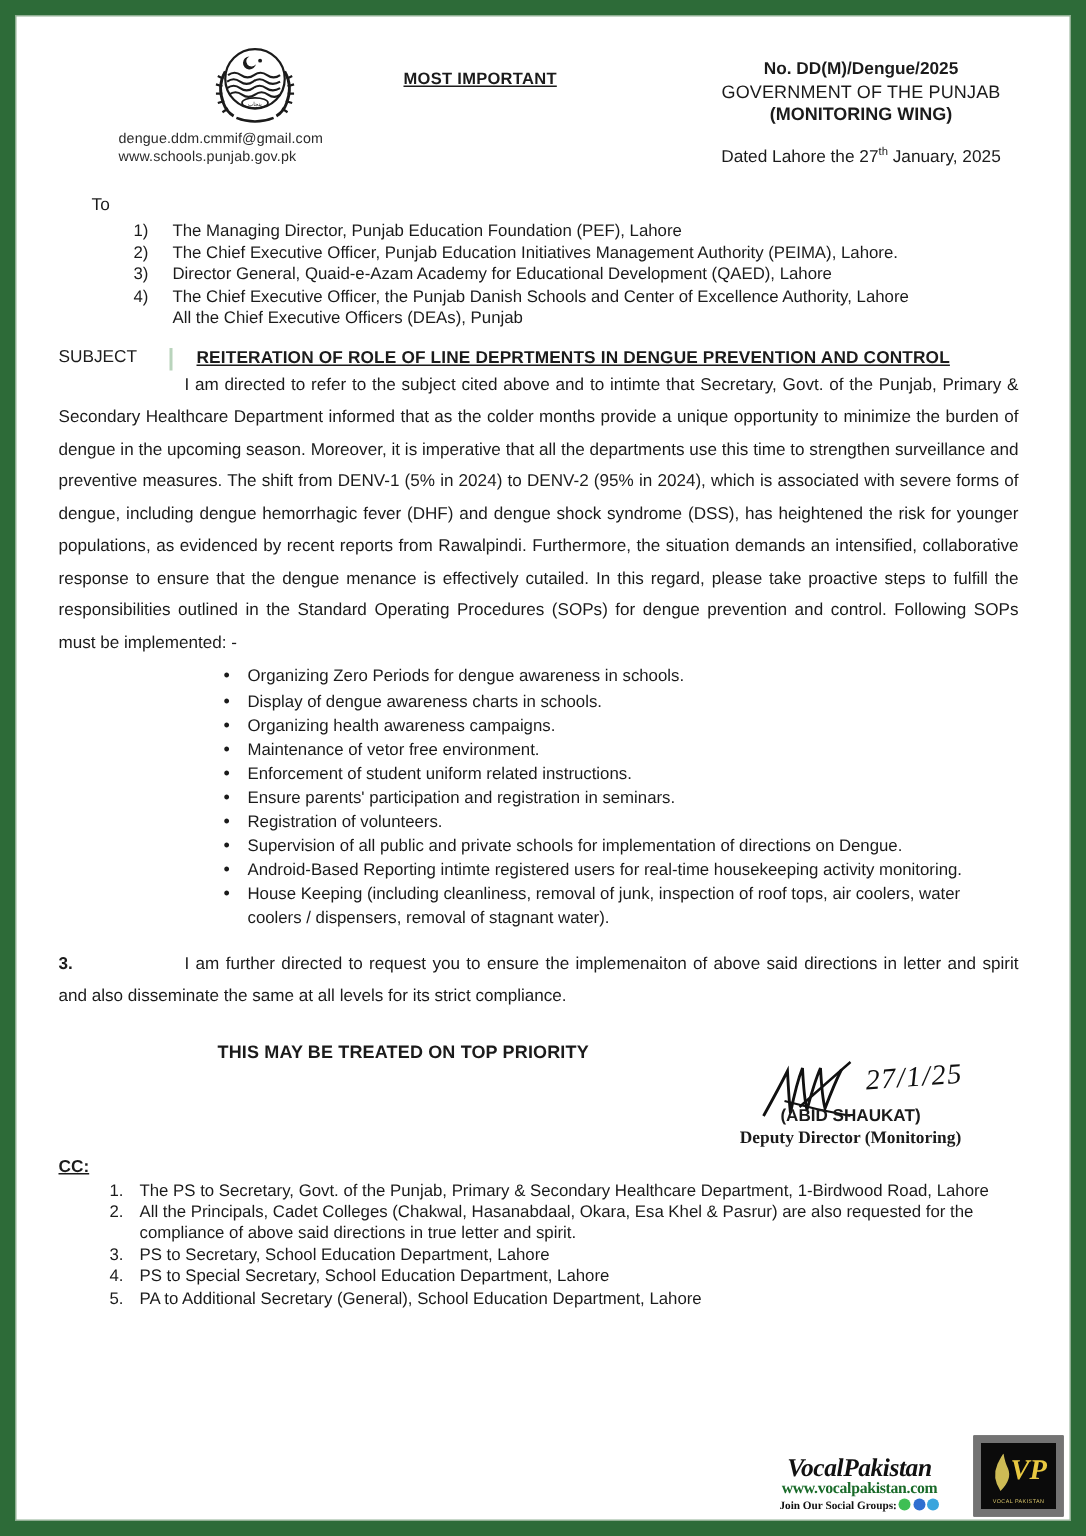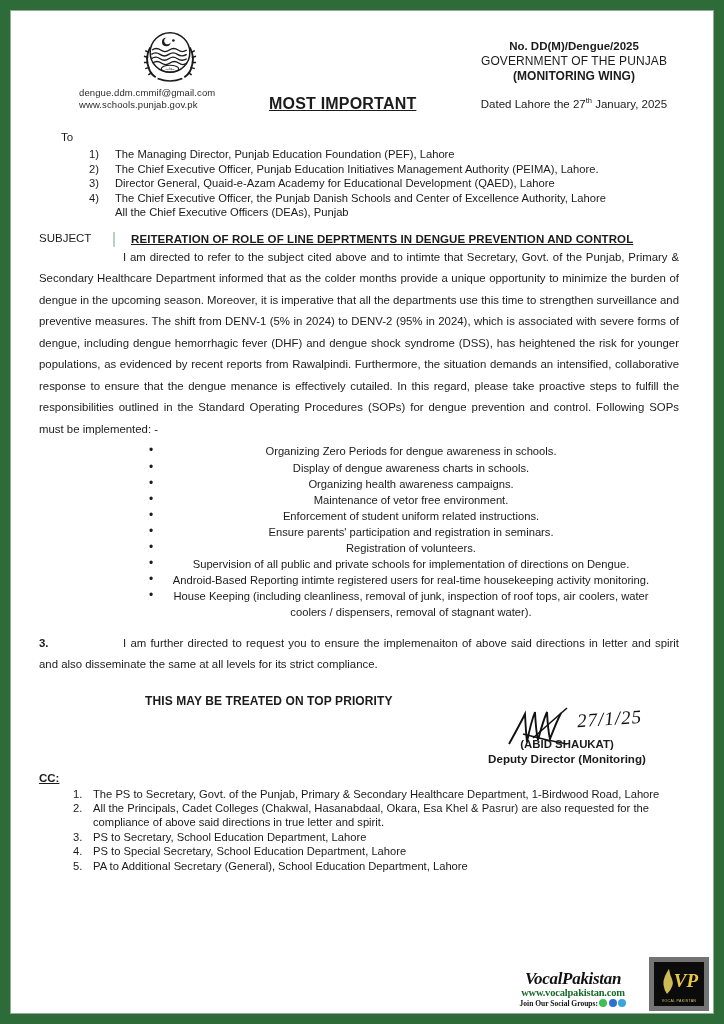--- a/index.html
+++ b/index.html
@@ -58,25 +58,24 @@
     line-height: 11.5px;
     text-align: left;
     padding-left: 4px;
     color: #2b2b2b;
     letter-spacing: 0.1px;
   }
   .most-important {
     position: absolute;
     left: 232px;
     top: 22px;
-    font-size: 16px;
+    font-size: 11px;
     font-weight: bold;
     text-decoration: underline;
     letter-spacing: 0.2px;
-    margin-top: 48px;
   }
   .hdr-right {
     position: absolute;
     left: 392px;
     top: 14px;
     width: 290px;
     text-align: center;
     line-height: 15px;
   }
   .hdr-right .no-line { font-size: 11.5px; font-weight: bold; }
@@ -163,21 +162,20 @@
     padding: 0 0 0 112px;
     list-style: none;
     font-size: 11.2px;
     line-height: 15.6px;
   }
   .sop-list li {
     position: relative;
     padding-left: 16px;
     padding-right: 30px;
     margin-bottom: 0.5px;
-    text-align: center;
   }
   .sop-list li::before {
     content: "\2022";
     position: absolute;
     left: 0;
     top: -1px;
     font-size: 12px;
   }
 
   .para3 {
@@ -238,20 +236,21 @@
     font-weight: bold;
   }
   .sign-title {
     position: absolute;
     left: 400px;
     top: 42px;
     width: 260px;
     text-align: center;
     font-size: 11.6px;
     font-weight: bold;
+    font-family: Liberation Serif, serif;
   }
 
   
   .cc-label {
     margin-top: 6px;
     font-size: 11.5px;
     font-weight: bold;
     text-decoration: underline;
     padding-left: 2px;
   }

